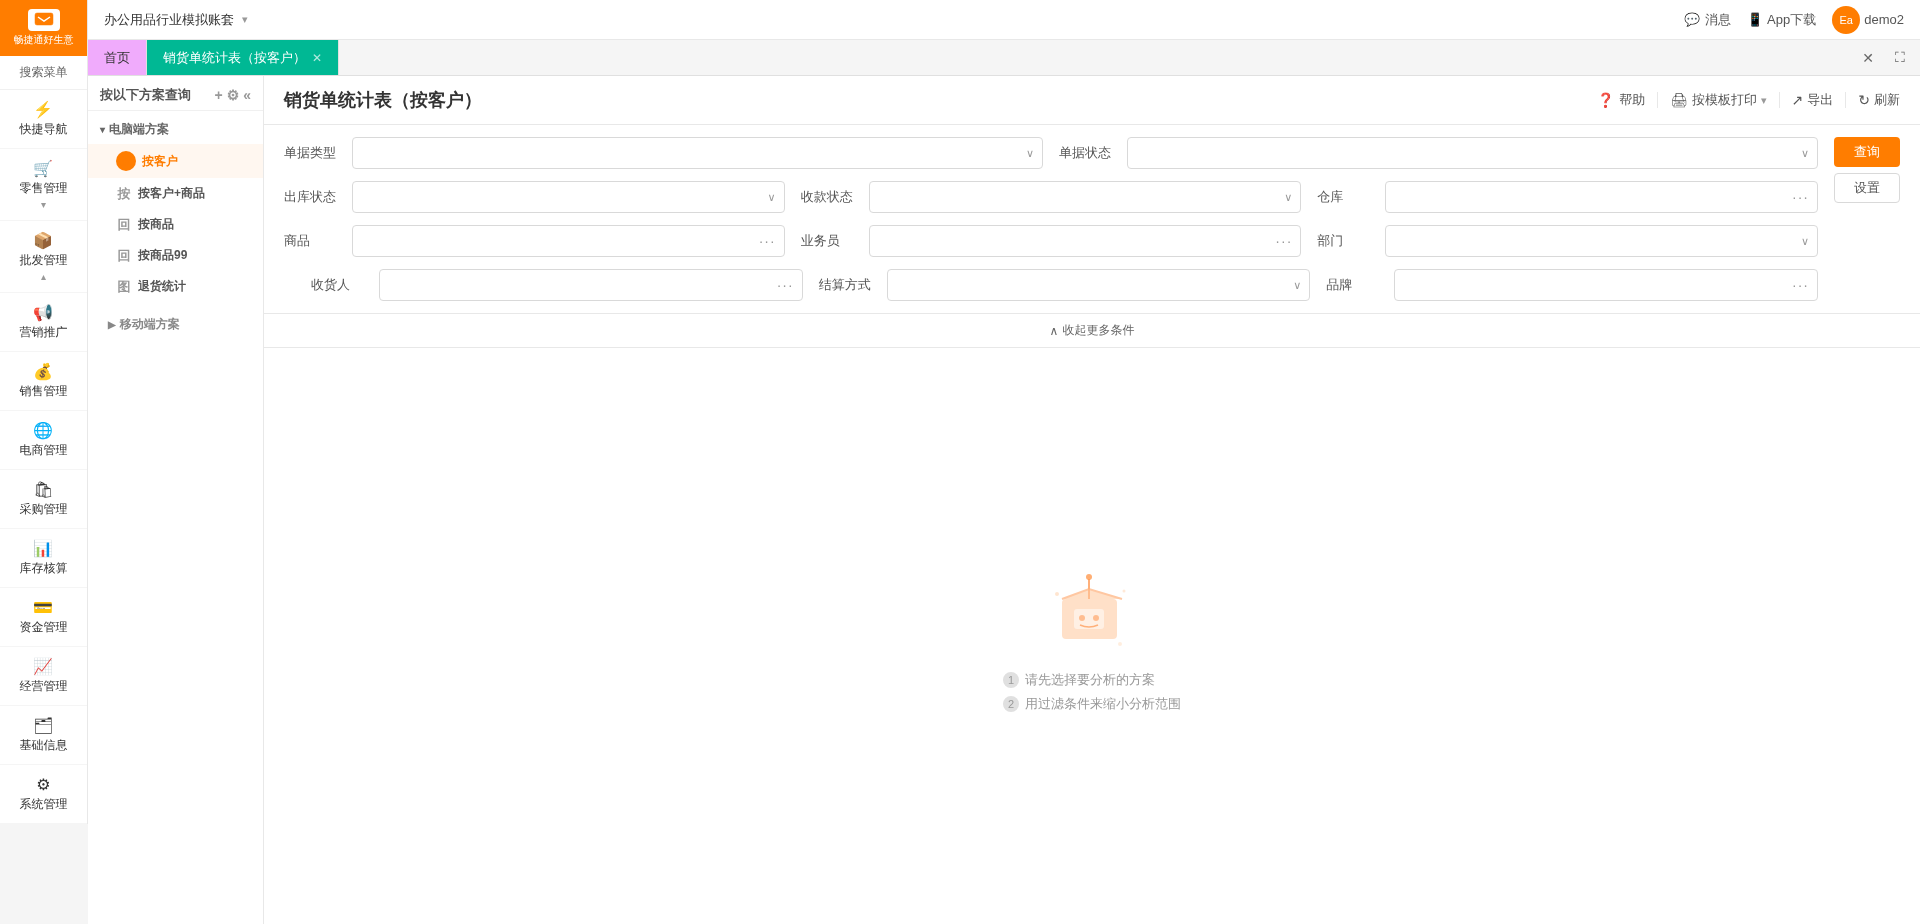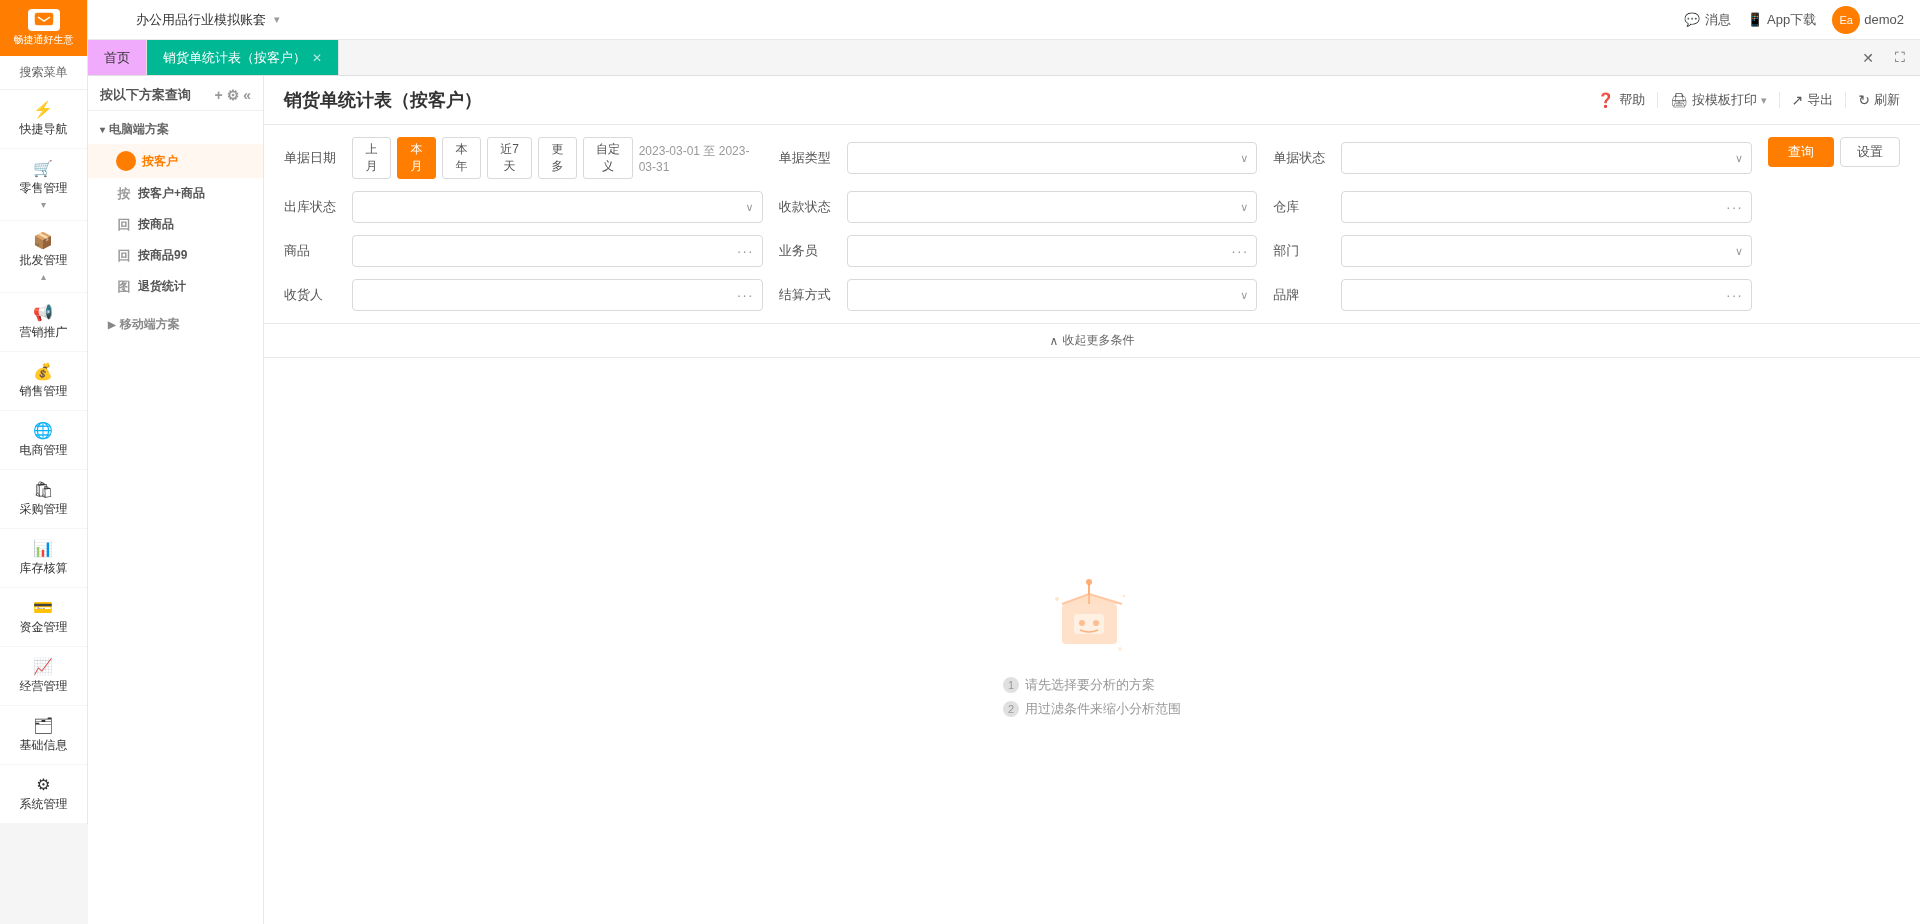--- a/index.html
+++ b/index.html
@@ -84,21 +84,20 @@
       padding: 0 16px;
       justify-content: space-between;
       flex-shrink: 0;
     }
     .top-bar-left {
       display: flex;
       align-items: center;
       gap: 8px;
       font-size: 13px;
       color: #333;
-      margin-left: 32px;
     }
     .top-bar-left .dropdown-arrow { color: #999; font-size: 11px; cursor: pointer; }
     .top-bar-right {
       display: flex;
       align-items: center;
       gap: 16px;
       font-size: 13px;
       color: #555;
     }
     .top-bar-right .user-avatar {
@@ -286,21 +285,21 @@
       padding: 12px 20px;
       border-bottom: 1px solid #e8e8e8;
       flex-shrink: 0;
     }
     .filter-row {
       display: flex;
       align-items: center;
       gap: 16px;
       margin-bottom: 12px;
     }
-    .filter-row:last-child { margin-bottom: 0; }
+    .filter-row:last-child { margin-bottom: 0; margin-left: 27px; }
     .filter-item {
       display: flex;
       align-items: center;
       gap: 8px;
       flex: 1;
     }
     .filter-label {
       font-size: 13px;
       color: #555;
       white-space: nowrap;
@@ -336,21 +335,21 @@
       font-size: 12px;
       color: #555;
       cursor: pointer;
       background: #fff;
     }
     .date-btn.active { background: #ff7d00; color: #fff; border-color: #ff7d00; }
     .date-range-text { font-size: 12px; color: #999; }
 
     .action-btns {
       display: flex;
-      flex-direction: row;
+      flex-direction: column;
       gap: 6px;
       flex-shrink: 0;
     }
     .btn-query {
       background: #ff7d00;
       color: #fff;
       border: none;
       padding: 6px 20px;
       border-radius: 4px;
       font-size: 13px;
@@ -627,32 +626,20 @@
           </div>
         </div>
       </div>
 
       <div class="filter-area">
         <div style="display:flex; gap:16px; align-items:flex-start;">
           <div style="flex:1;">
 
             <div class="filter-row">
               <div class="filter-item">
-                <span class="filter-label">单据日期</span>
-                <div class="date-filter">
-                  <button class="date-btn">上月</button>
-                  <button class="date-btn active">本月</button>
-                  <button class="date-btn">本年</button>
-                  <button class="date-btn">近7天</button>
-                  <button class="date-btn">更多</button>
-                  <button class="date-btn">自定义</button>
-                  <span class="date-range-text">2023-03-01 至 2023-03-31</span>
-                </div>
-              </div>
-              <div class="filter-item">
                 <span class="filter-label">单据类型</span>
                 <div class="filter-control">
                   <span class="control-value"></span>
                   <span class="control-arrow">∨</span>
                 </div>
               </div>
               <div class="filter-item">
                 <span class="filter-label">单据状态</span>
                 <div class="filter-control">
                   <span class="control-value"></span>

